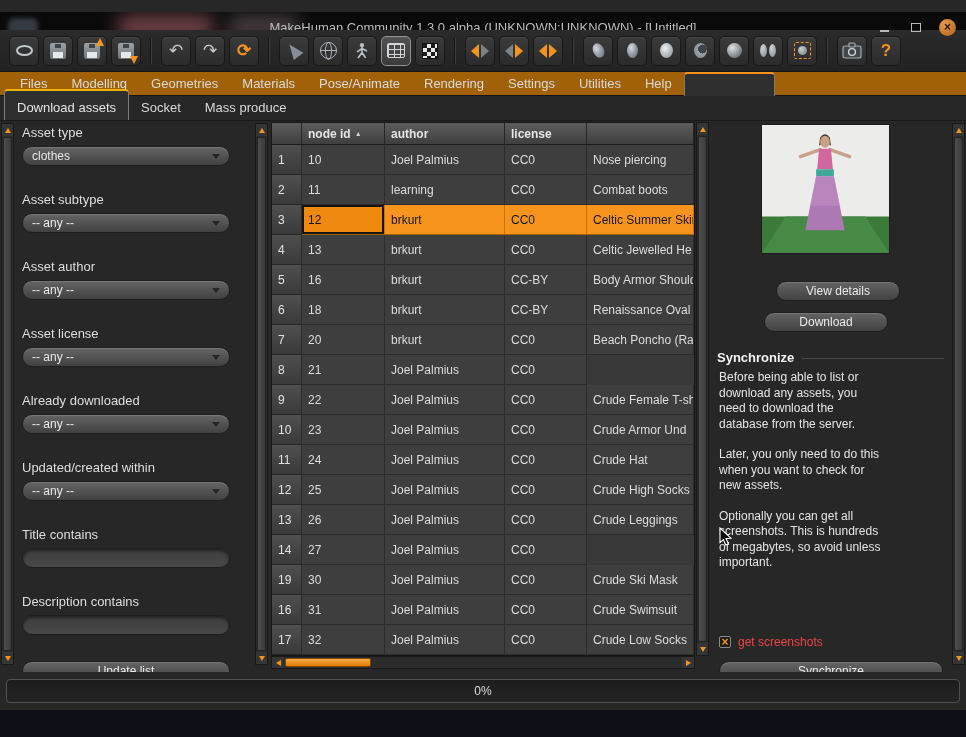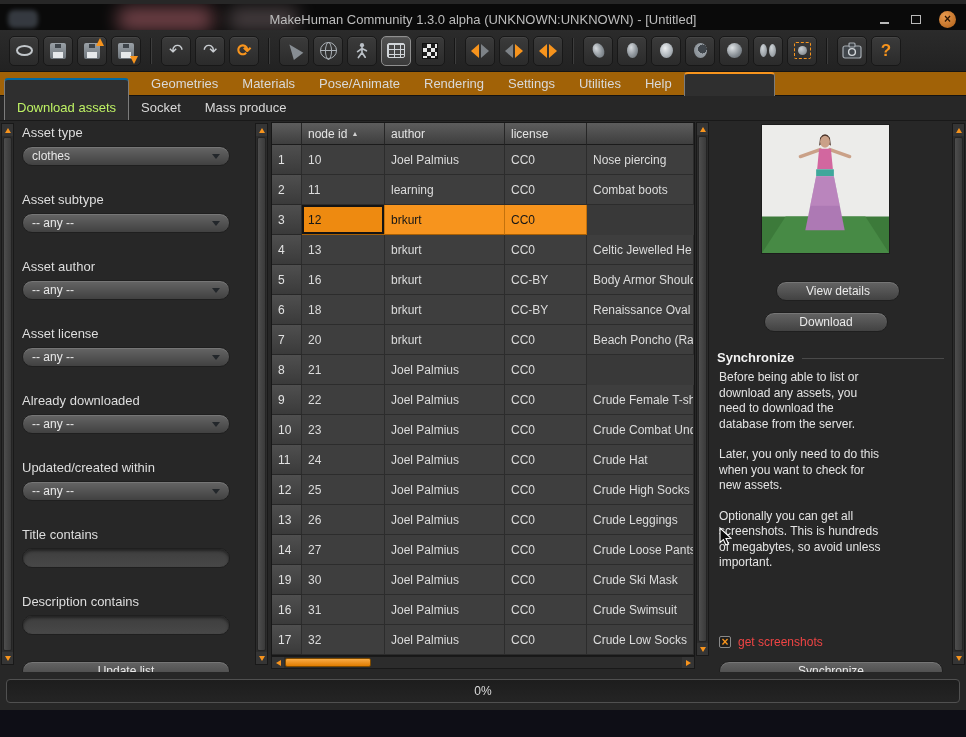--- a/index.html
+++ b/index.html
@@ -1,21 +1,21 @@
 <!DOCTYPE html>
 <html><head>
 <meta charset="utf-8">
 <style>
 *{margin:0;padding:0;box-sizing:border-box}
 html,body{background:#000}
 body{font-family:"Liberation Sans",sans-serif}
 #app{position:relative;width:966px;height:737px;background:#272727;overflow:hidden}
 
 
-#titlebar{position:absolute;left:0;top:4px;width:100%;height:34px;background:#0a0a0a;overflow:hidden}
+#titlebar{position:absolute;left:0;top:12px;width:100%;height:34px;background:#0a0a0a;overflow:hidden}
 .blob{position:absolute;filter:blur(9px);opacity:.7;border-radius:6px}
 #blob1{left:118px;top:3px;width:95px;height:24px;background:#9e5a63}
 #blob2{left:228px;top:3px;width:70px;height:24px;background:#5f5356}
 #blob3{left:8px;top:6px;width:30px;height:18px;background:#3a3f46;opacity:.9;filter:blur(2px)}
 #window-title{position:absolute;left:0;right:0;top:0;height:30px;display:flex;align-items:center;justify-content:center;color:#bdbdbd;font-size:13px}
 #win-controls{position:absolute;right:10px;top:0;height:30px;display:flex;align-items:center;gap:14px;z-index:2}
 .wc{width:18px;height:18px;display:flex;align-items:center;justify-content:center}
 .wc-min-bar{width:9px;height:2px;background:#b9b9b9;margin-top:7px}
 .wc-max-box{width:10px;height:9px;border:1.5px solid #b9b9b9}
 .wc-close{width:17px;height:17px;border-radius:50%;background:radial-gradient(circle at 35% 30%,#e89a4e,#b05f17);color:#24130340;display:flex;align-items:center;justify-content:center}
@@ -53,21 +53,21 @@
 .mini-egg{width:7px;height:13px;border-radius:50%;background:radial-gradient(ellipse at 38% 30%,#cfd4d8,#7d848a)}
 .ic-focus{width:17px;height:17px;border:1.5px dashed #f7941d;position:relative;border-radius:2px}
 .ic-focus::before{content:"";position:absolute;inset:3px;border-radius:50%;background:radial-gradient(circle at 35% 32%,#c8cdd1,#757c82)}
 
 
 #tabbar{position:absolute;left:0;top:72px;width:100%;height:24px;background:#a16207;display:flex;align-items:flex-start;padding-left:8px;border-bottom:1px solid #131313}
 .tab{padding:4px 12px 5px;font-size:13px;color:#d9d9d9}
 .tab.active{background:#2f2f2f;border:1px solid #7c7c7c;border-bottom:none;border-top:2px solid #f7941d;border-radius:4px 4px 0 0;padding-top:20px;color:#f2f2f2}
 #subtabbar{position:absolute;left:0;top:96px;width:100%;height:25px;background:#272727;display:flex;align-items:flex-end;padding-left:4px;border-bottom:1px solid #191919}
 .subtab{padding:4px 12px 5px;font-size:13px;color:#d9d9d9}
-.subtab.active{background:#2f2f2f;border:1px solid #7c7c7c;border-bottom:none;border-top:2px solid #0369a1;border-radius:4px 4px 0 0;padding-top:20px;color:#bef264}
+.subtab.active{background:#2f2f2f;border:1px solid #7c7c7c;border-bottom:none;border-top:2px solid #eab308;border-radius:4px 4px 0 0;padding-top:9px;color:#e5e5e5}
 
 
 .sbv{position:absolute;width:13px;background:#2c2c2c;border:1px solid #191919;display:flex;flex-direction:column}
 .sbh{position:absolute;height:13px;background:#2c2c2c;border:1px solid #191919;display:flex;flex-direction:row;align-items:stretch}
 .sb-btn{flex:0 0 12px;display:flex;align-items:center;justify-content:center;background:#353535}
 .sb-tri-up{width:0;height:0;border-left:3.5px solid transparent;border-right:3.5px solid transparent;border-bottom:5px solid #f7941d}
 .sb-tri-down{width:0;height:0;border-left:3.5px solid transparent;border-right:3.5px solid transparent;border-top:5px solid #f7941d}
 .sb-tri-left{width:0;height:0;border-top:3.5px solid transparent;border-bottom:3.5px solid transparent;border-right:5px solid #f7941d}
 .sb-tri-right{width:0;height:0;border-top:3.5px solid transparent;border-bottom:3.5px solid transparent;border-left:5px solid #f7941d}
 .sb-track{flex:1;padding:1px}
@@ -87,21 +87,21 @@
 .dd{width:208px;height:20px;border-radius:10px;background:linear-gradient(180deg,#656565,#414141);border:1px solid #1f1f1f;display:flex;align-items:center;padding:0 9px;color:#e8e8e8;font-size:12px;box-shadow:inset 0 1px 0 rgba(255,255,255,.12)}
 .dd-value{white-space:nowrap;overflow:hidden}
 .dd-arrow{margin-left:auto;width:0;height:0;border-left:4px solid transparent;border-right:4px solid transparent;border-top:5px solid #23272b}
 .ti{width:208px;height:20px;border-radius:10px;background:linear-gradient(180deg,#3e3e3e,#484848);border:1px solid #1f1f1f;box-shadow:inset 0 2px 3px rgba(0,0,0,.45);color:#e8e8e8;font-size:12px;padding:0 9px;outline:none;font-family:"Liberation Sans",sans-serif}
 .btn{height:20px;border-radius:10px;background:linear-gradient(180deg,#646464,#424242);border:1px solid #1f1f1f;color:#eaeaea;font-size:12px;display:flex;align-items:center;justify-content:center;box-shadow:inset 0 1px 0 rgba(255,255,255,.12)}
 #update-list-button{width:208px;margin-top:1px}
 
 
 #table-wrap{position:absolute;left:271px;top:122px;width:424px;height:534px;background:#393939;border:1px solid #171717;overflow:hidden}
 .thead{display:flex;height:22px}
-.th{background:linear-gradient(180deg,#5d5d5d,#3e3e3e);border-right:1px solid #262626;border-bottom:1px solid #1b1b1b;color:#e4e4e4;font-size:12px;font-weight:normal;display:flex;align-items:center;padding:0 6px}
+.th{background:linear-gradient(180deg,#5d5d5d,#3e3e3e);border-right:1px solid #262626;border-bottom:1px solid #1b1b1b;color:#e4e4e4;font-size:12px;font-weight:bold;display:flex;align-items:center;padding:0 6px}
 .sort{font-size:7px;margin-left:4px;color:#d2d2d2}
 .c-num{width:30px;flex:0 0 30px}
 .c-id{width:83px;flex:0 0 83px}
 .c-author{width:120px;flex:0 0 120px}
 .c-license{width:82px;flex:0 0 82px}
 .c-name{flex:1;min-width:0}
 .trow{display:flex;height:30px}
 .td{background:#3e3e3e;border-right:1px solid #2c2c2c;border-bottom:1px solid #2c2c2c;color:#dcdcdc;font-size:12px;display:flex;align-items:center;padding:0 6px;white-space:nowrap;overflow:hidden}
 .td.rownum{background:linear-gradient(180deg,#4f4f4f,#3a3a3a);border-bottom:1px solid #272727;color:#e2e2e2}
 .trow.sel .td:not(.rownum){background:#f7941d;color:#161616;border-right-color:#c4720c;border-bottom-color:#a65f06}
@@ -375,20 +375,21 @@
           <div class="td c-id">11</div>
           <div class="td c-author">learning</div>
           <div class="td c-license">CC0</div>
           <div class="td c-name">Combat boots</div>
         </div>
         <div class="trow sel">
           <div class="td c-num rownum">3</div>
           <div class="td c-id cur">12</div>
           <div class="td c-author">brkurt</div>
           <div class="td c-license">CC0</div>
+          <div class="td c-name">Celtic Summer Skir</div>
         </div>
         <div class="trow">
           <div class="td c-num rownum">4</div>
           <div class="td c-id">13</div>
           <div class="td c-author">brkurt</div>
           <div class="td c-license">CC0</div>
           <div class="td c-name">Celtic Jewelled He</div>
         </div>
         <div class="trow">
           <div class="td c-num rownum">5</div>
@@ -422,21 +423,21 @@
           <div class="td c-id">22</div>
           <div class="td c-author">Joel Palmius</div>
           <div class="td c-license">CC0</div>
           <div class="td c-name">Crude Female T-sh</div>
         </div>
         <div class="trow">
           <div class="td c-num rownum">10</div>
           <div class="td c-id">23</div>
           <div class="td c-author">Joel Palmius</div>
           <div class="td c-license">CC0</div>
-          <div class="td c-name">Crude Combat Und</div>
+          <div class="td c-name">Crude Armor Und</div>
         </div>
         <div class="trow">
           <div class="td c-num rownum">11</div>
           <div class="td c-id">24</div>
           <div class="td c-author">Joel Palmius</div>
           <div class="td c-license">CC0</div>
           <div class="td c-name">Crude Hat</div>
         </div>
         <div class="trow">
           <div class="td c-num rownum">12</div>
@@ -450,21 +451,20 @@
           <div class="td c-id">26</div>
           <div class="td c-author">Joel Palmius</div>
           <div class="td c-license">CC0</div>
           <div class="td c-name">Crude Leggings</div>
         </div>
         <div class="trow">
           <div class="td c-num rownum">14</div>
           <div class="td c-id">27</div>
           <div class="td c-author">Joel Palmius</div>
           <div class="td c-license">CC0</div>
-          <div class="td c-name">Crude Loose Pants</div>
         </div>
         <div class="trow">
           <div class="td c-num rownum">19</div>
           <div class="td c-id">30</div>
           <div class="td c-author">Joel Palmius</div>
           <div class="td c-license">CC0</div>
           <div class="td c-name">Crude Ski Mask</div>
         </div>
         <div class="trow">
           <div class="td c-num rownum">16</div>

